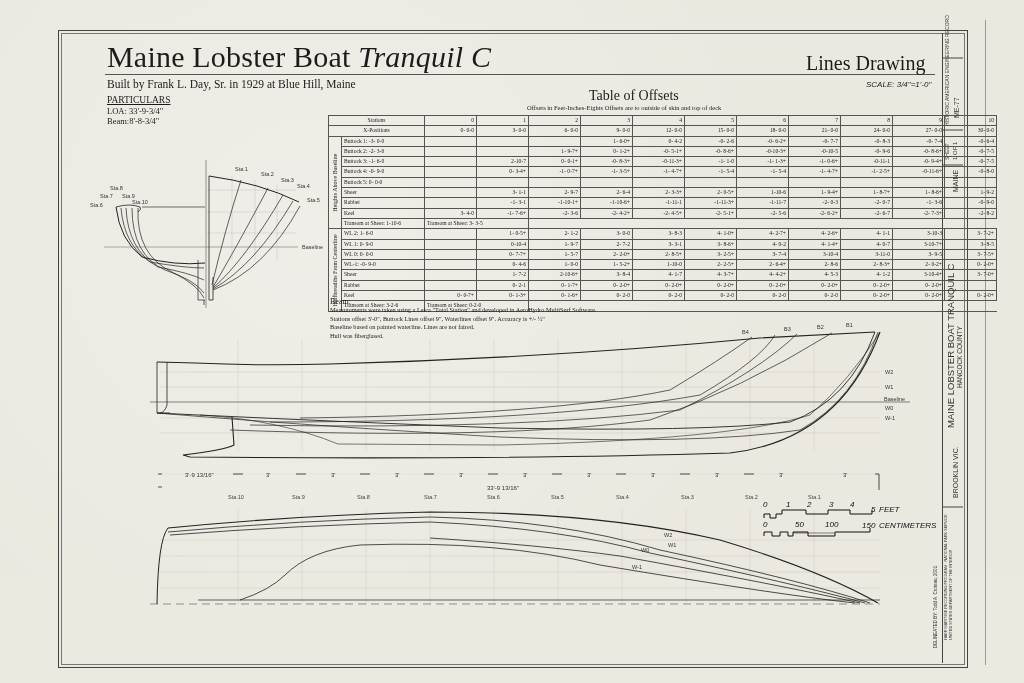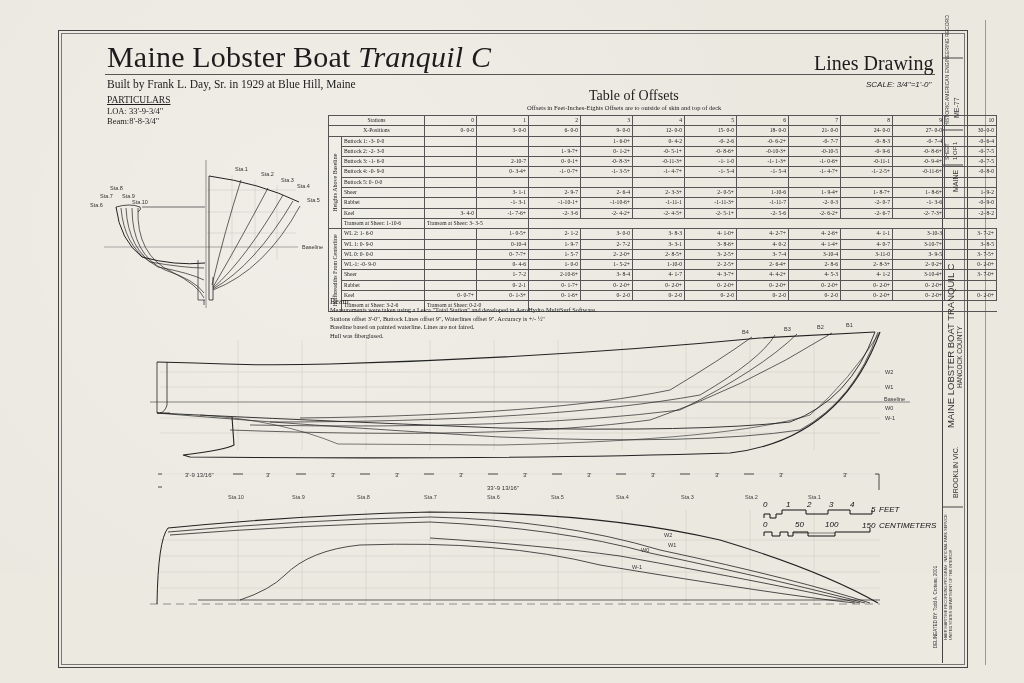--- a/index.html
+++ b/index.html
@@ -9,21 +9,21 @@
   .outer-border{position:absolute;left:58px;top:30px;width:908px;height:636px;border:1.5px solid #444;}
   .outer-border2{position:absolute;left:61px;top:33px;width:902px;height:630px;border:0.6px solid #777;}
   .title-block-strip{position:absolute;left:942px;top:33px;width:21px;height:630px;border-left:1.5px solid #444;}
   .right-margin-line{position:absolute;left:985px;top:20px;width:0;height:645px;border-left:0.8px solid #999;}
   .title{position:absolute;left:107px;top:40px;font-size:30px;letter-spacing:0.2px;}
   .title i{font-style:italic;}
   .title-rule{position:absolute;left:105px;top:74px;width:830px;height:0;border-top:1px solid #555;}
   .subtitle{position:absolute;left:107px;top:78px;font-size:11.5px;}
   .particulars-h{position:absolute;left:107px;top:95px;font-size:9.5px;text-decoration:underline;}
   .particulars-l{position:absolute;left:107px;font-size:8.5px;}
-  .lines-title{position:absolute;left:806px;top:52px;font-size:20px;margin-left:8px;}
+  .lines-title{position:absolute;left:806px;top:52px;font-size:20px;}
   .scale{position:absolute;left:866px;top:80px;font-size:8px;font-style:italic;font-family:"Liberation Sans",sans-serif;}
   .offsets-title{position:absolute;left:589px;top:88px;font-size:14px;}
   .offsets-sub{position:absolute;left:527px;top:104px;font-size:6.5px;}
   table.offsets{position:absolute;left:328px;top:115px;border-collapse:collapse;font-size:5.6px;font-family:"Liberation Serif",serif;}
   table.offsets td{border:0.6px solid #555;padding:0 2px;height:9.3px;line-height:9.3px;white-space:nowrap;text-align:right;}
   table.offsets td.lbl{text-align:left;width:78px;}
   table.offsets td.hdr{text-align:center;}
   table.offsets td.grp{writing-mode:vertical-rl;transform:rotate(180deg);text-align:center;font-size:6px;line-height:7px;width:12px;padding:0;}
   table.offsets td.val{width:47px;}
   table.offsets td.blank{border-left:none;border-right:none;}

